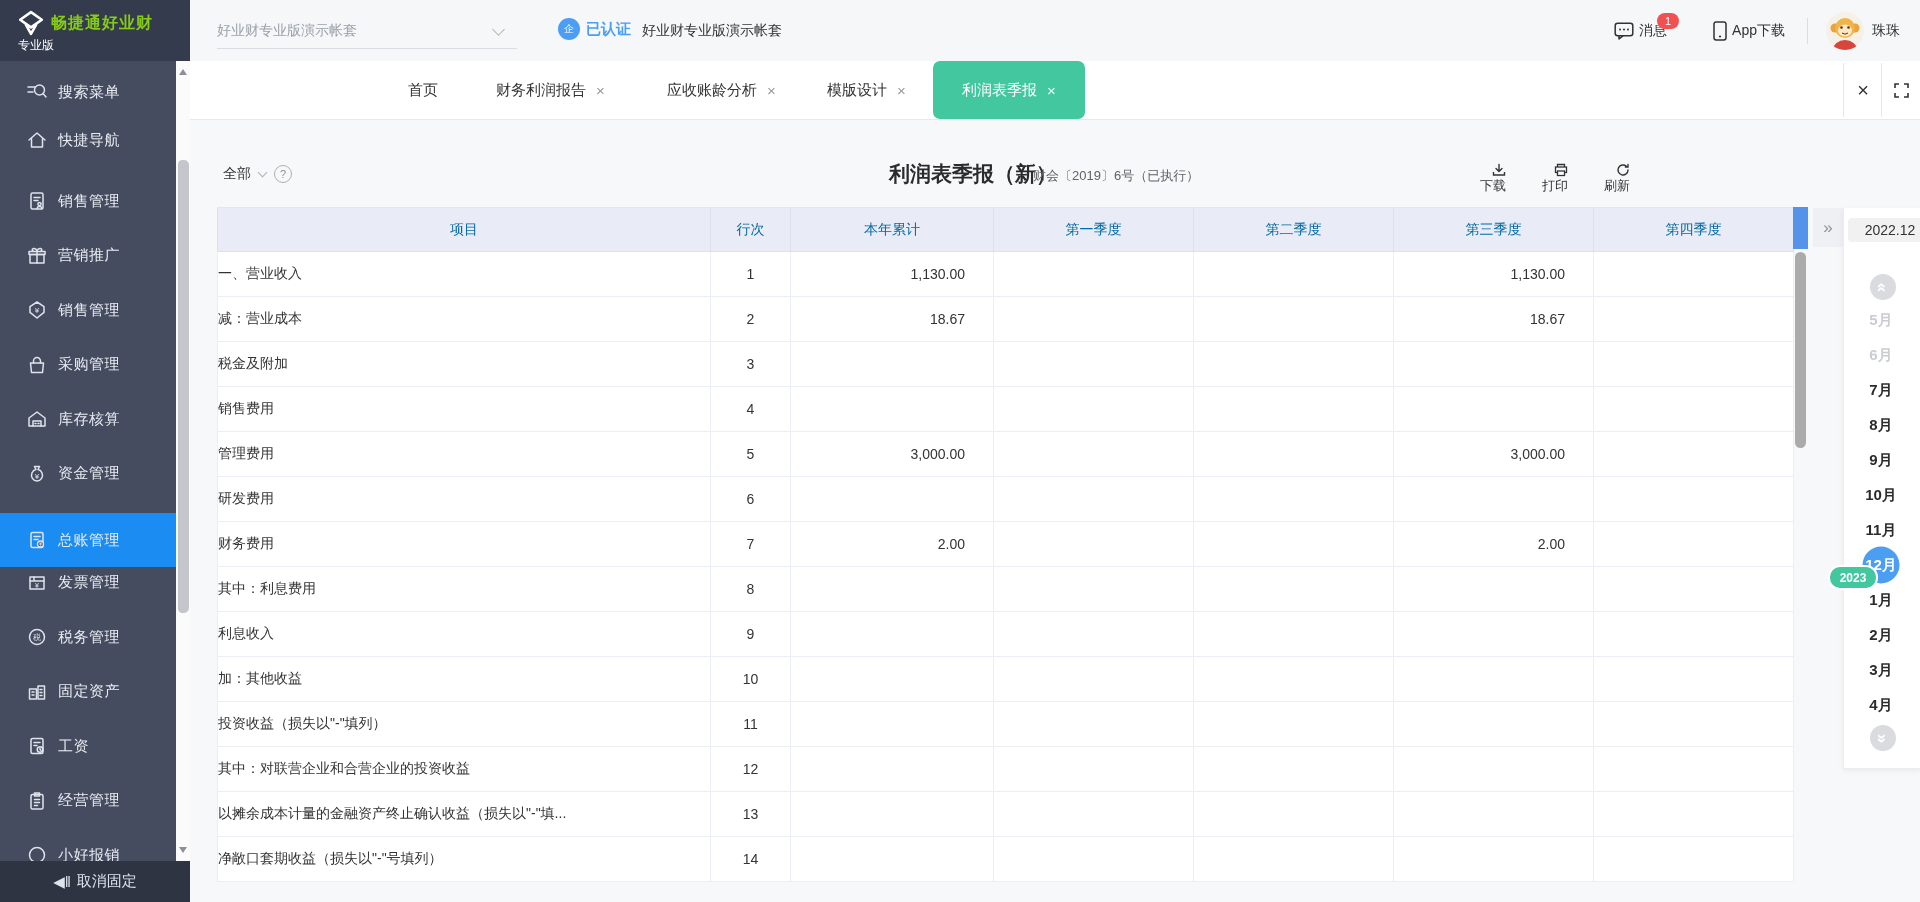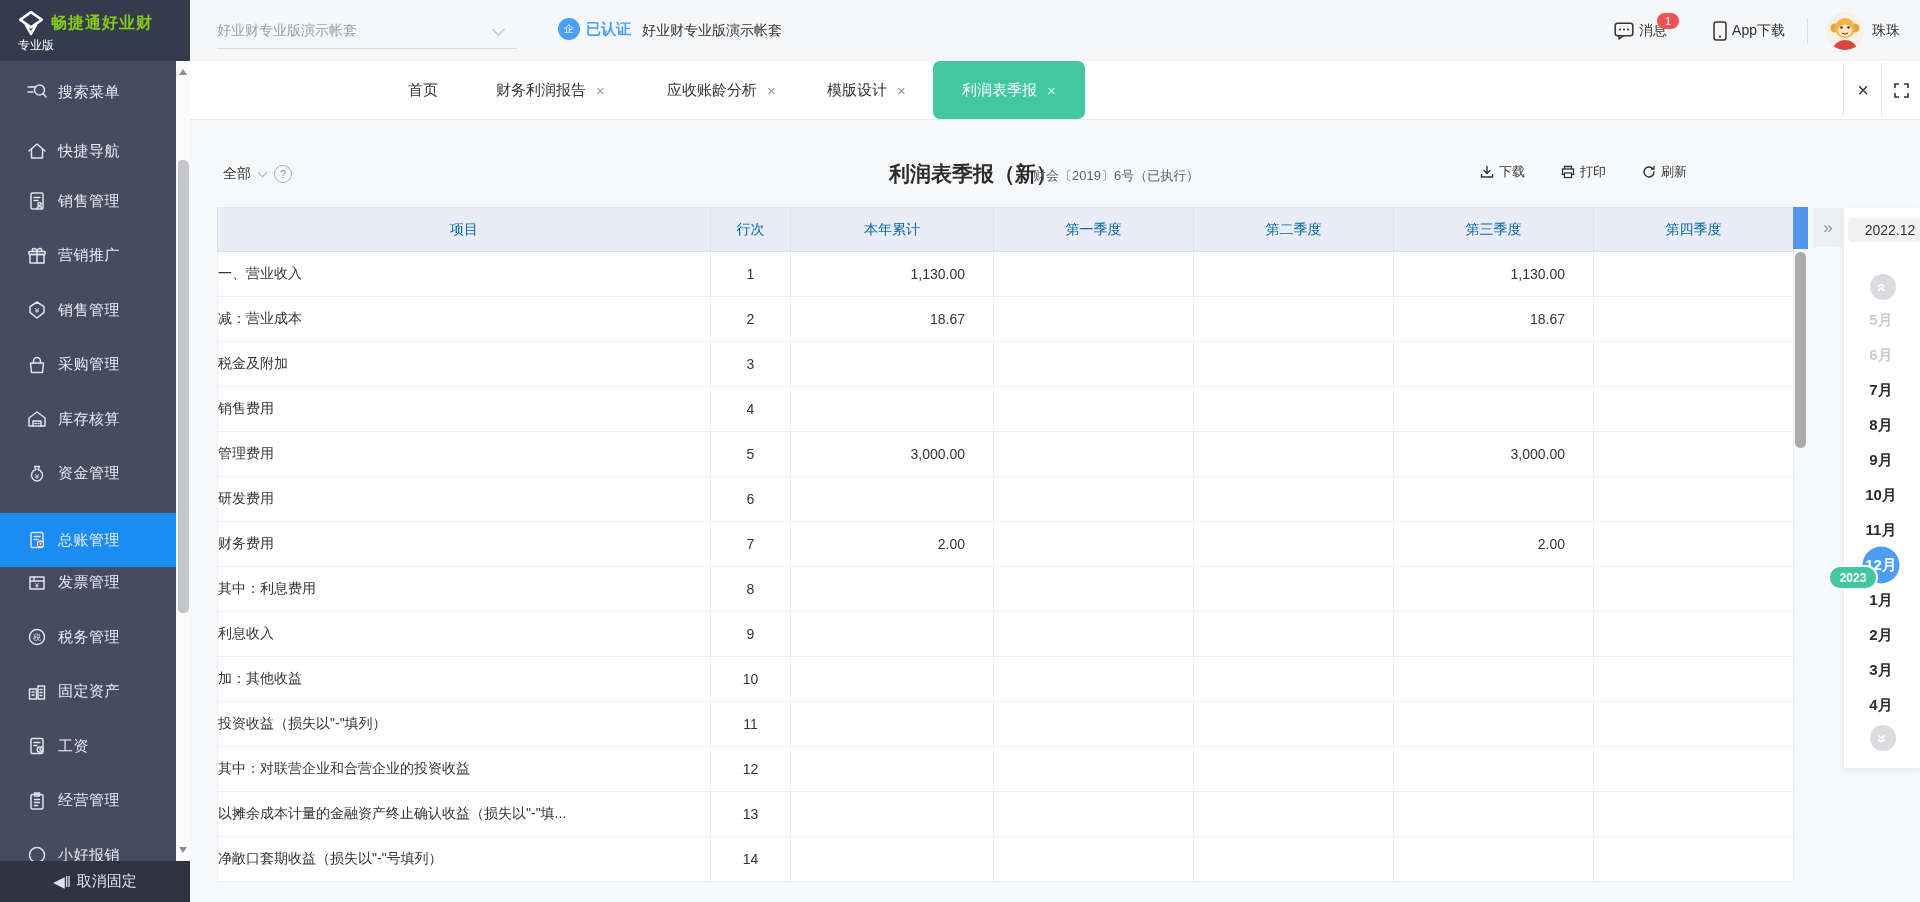--- a/index.html
+++ b/index.html
@@ -49,21 +49,21 @@
   .tab.active .x{color:#eafff8;}
   .tabbar-btn{position:absolute;top:2px;height:54px;width:38px;display:flex;align-items:center;justify-content:center;border-left:1px solid #e8e8e8;cursor:pointer;color:#333;}
 
   
   .flt-all{position:absolute;left:223px;top:165px;font-size:14px;color:#333;display:flex;align-items:center;gap:8px;cursor:pointer;}
   .flt-all .chev{width:6px;height:6px;}
   .help-c{width:16px;height:16px;border:1px solid #b0b0b0;border-radius:50%;color:#909090;font-size:11px;display:flex;align-items:center;justify-content:center;}
   .rpt-title{position:absolute;left:973px;top:160px;transform:translateX(-50%);font-size:21px;font-weight:bold;color:#2b2b2b;white-space:nowrap;}
   .rpt-sub{position:absolute;left:1033px;top:167px;font-size:13px;color:#606266;white-space:nowrap;}
   .rpt-actions{position:absolute;left:1480px;top:163px;display:flex;gap:36px;}
-  .act-btn{display:flex;align-items:center;gap:5px;font-size:13px;color:#333;cursor:pointer;white-space:nowrap;}
+  .act-btn{display:flex;align-items:flex-end;font-size:13px;color:#333;cursor:pointer;white-space:nowrap;flex-direction:column;}
 
   
   .grid{position:absolute;left:217px;top:207px;width:1576px;border-collapse:collapse;table-layout:fixed;background:#fff;}
   .grid th{height:41px;background:#e9ecf6;font-weight:normal;font-size:14px;color:#0369a1;border:1px solid #dde1ec;border-top:1px solid #e3e6f0;}
   .grid td{height:44px;font-size:14px;color:#333;border:1px solid #ebeef5;background:#fff;padding:0;}
   .grid td.item{text-align:left;}
   .grid td.ln{text-align:center;}
   .grid td.num{text-align:right;padding-right:28px;}
   .ind0{padding-left:14px;}.ind1{padding-left:34px;}.ind2{padding-left:52px;}.ind3{padding-left:70px;}
 
@@ -101,21 +101,21 @@
     </div>
     <div id="side-items">
         <div class="side-item" style="top: 65px;">
           <svg class="s-icon" viewBox="0 0 22 22">
             <path d="M2 6h7M2 11h5" fill="none" stroke="#dfe3ec" stroke-width="1.5" stroke-linejoin="round" stroke-linecap="round"></path>
             <circle cx="13.5" cy="9" r="5" fill="none" stroke="#dfe3ec" stroke-width="1.5" stroke-linejoin="round" stroke-linecap="round"></circle>
             <path d="M17 12.5 20 16" fill="none" stroke="#dfe3ec" stroke-width="1.5" stroke-linejoin="round" stroke-linecap="round"></path>
           </svg>
           <span class="s-label">搜索菜单</span>
         </div>
-        <div class="side-item" style="top: 124px;">
+        <div class="side-item" style="top: 113px;">
           <svg class="s-icon" viewBox="0 0 22 22">
             <path d="M3 11 11 4 19 11" fill="none" stroke="#dfe3ec" stroke-width="1.5" stroke-linejoin="round" stroke-linecap="round"></path>
             <path d="M5.5 9.5V18h11V9.5" fill="none" stroke="#dfe3ec" stroke-width="1.5" stroke-linejoin="round" stroke-linecap="round"></path>
           </svg>
           <span class="s-label">快捷导航</span>
         </div>
         <div class="side-item" style="top: 174px;">
           <svg class="s-icon" viewBox="0 0 22 22">
             <rect x="5" y="3" width="12" height="16" rx="1.5" fill="none" stroke="#dfe3ec" stroke-width="1.5" stroke-linejoin="round" stroke-linecap="round"></rect>
             <path d="M8 7.5h6M8 10.5h4" fill="none" stroke="#dfe3ec" stroke-width="1.5" stroke-linejoin="round" stroke-linecap="round"></path>

